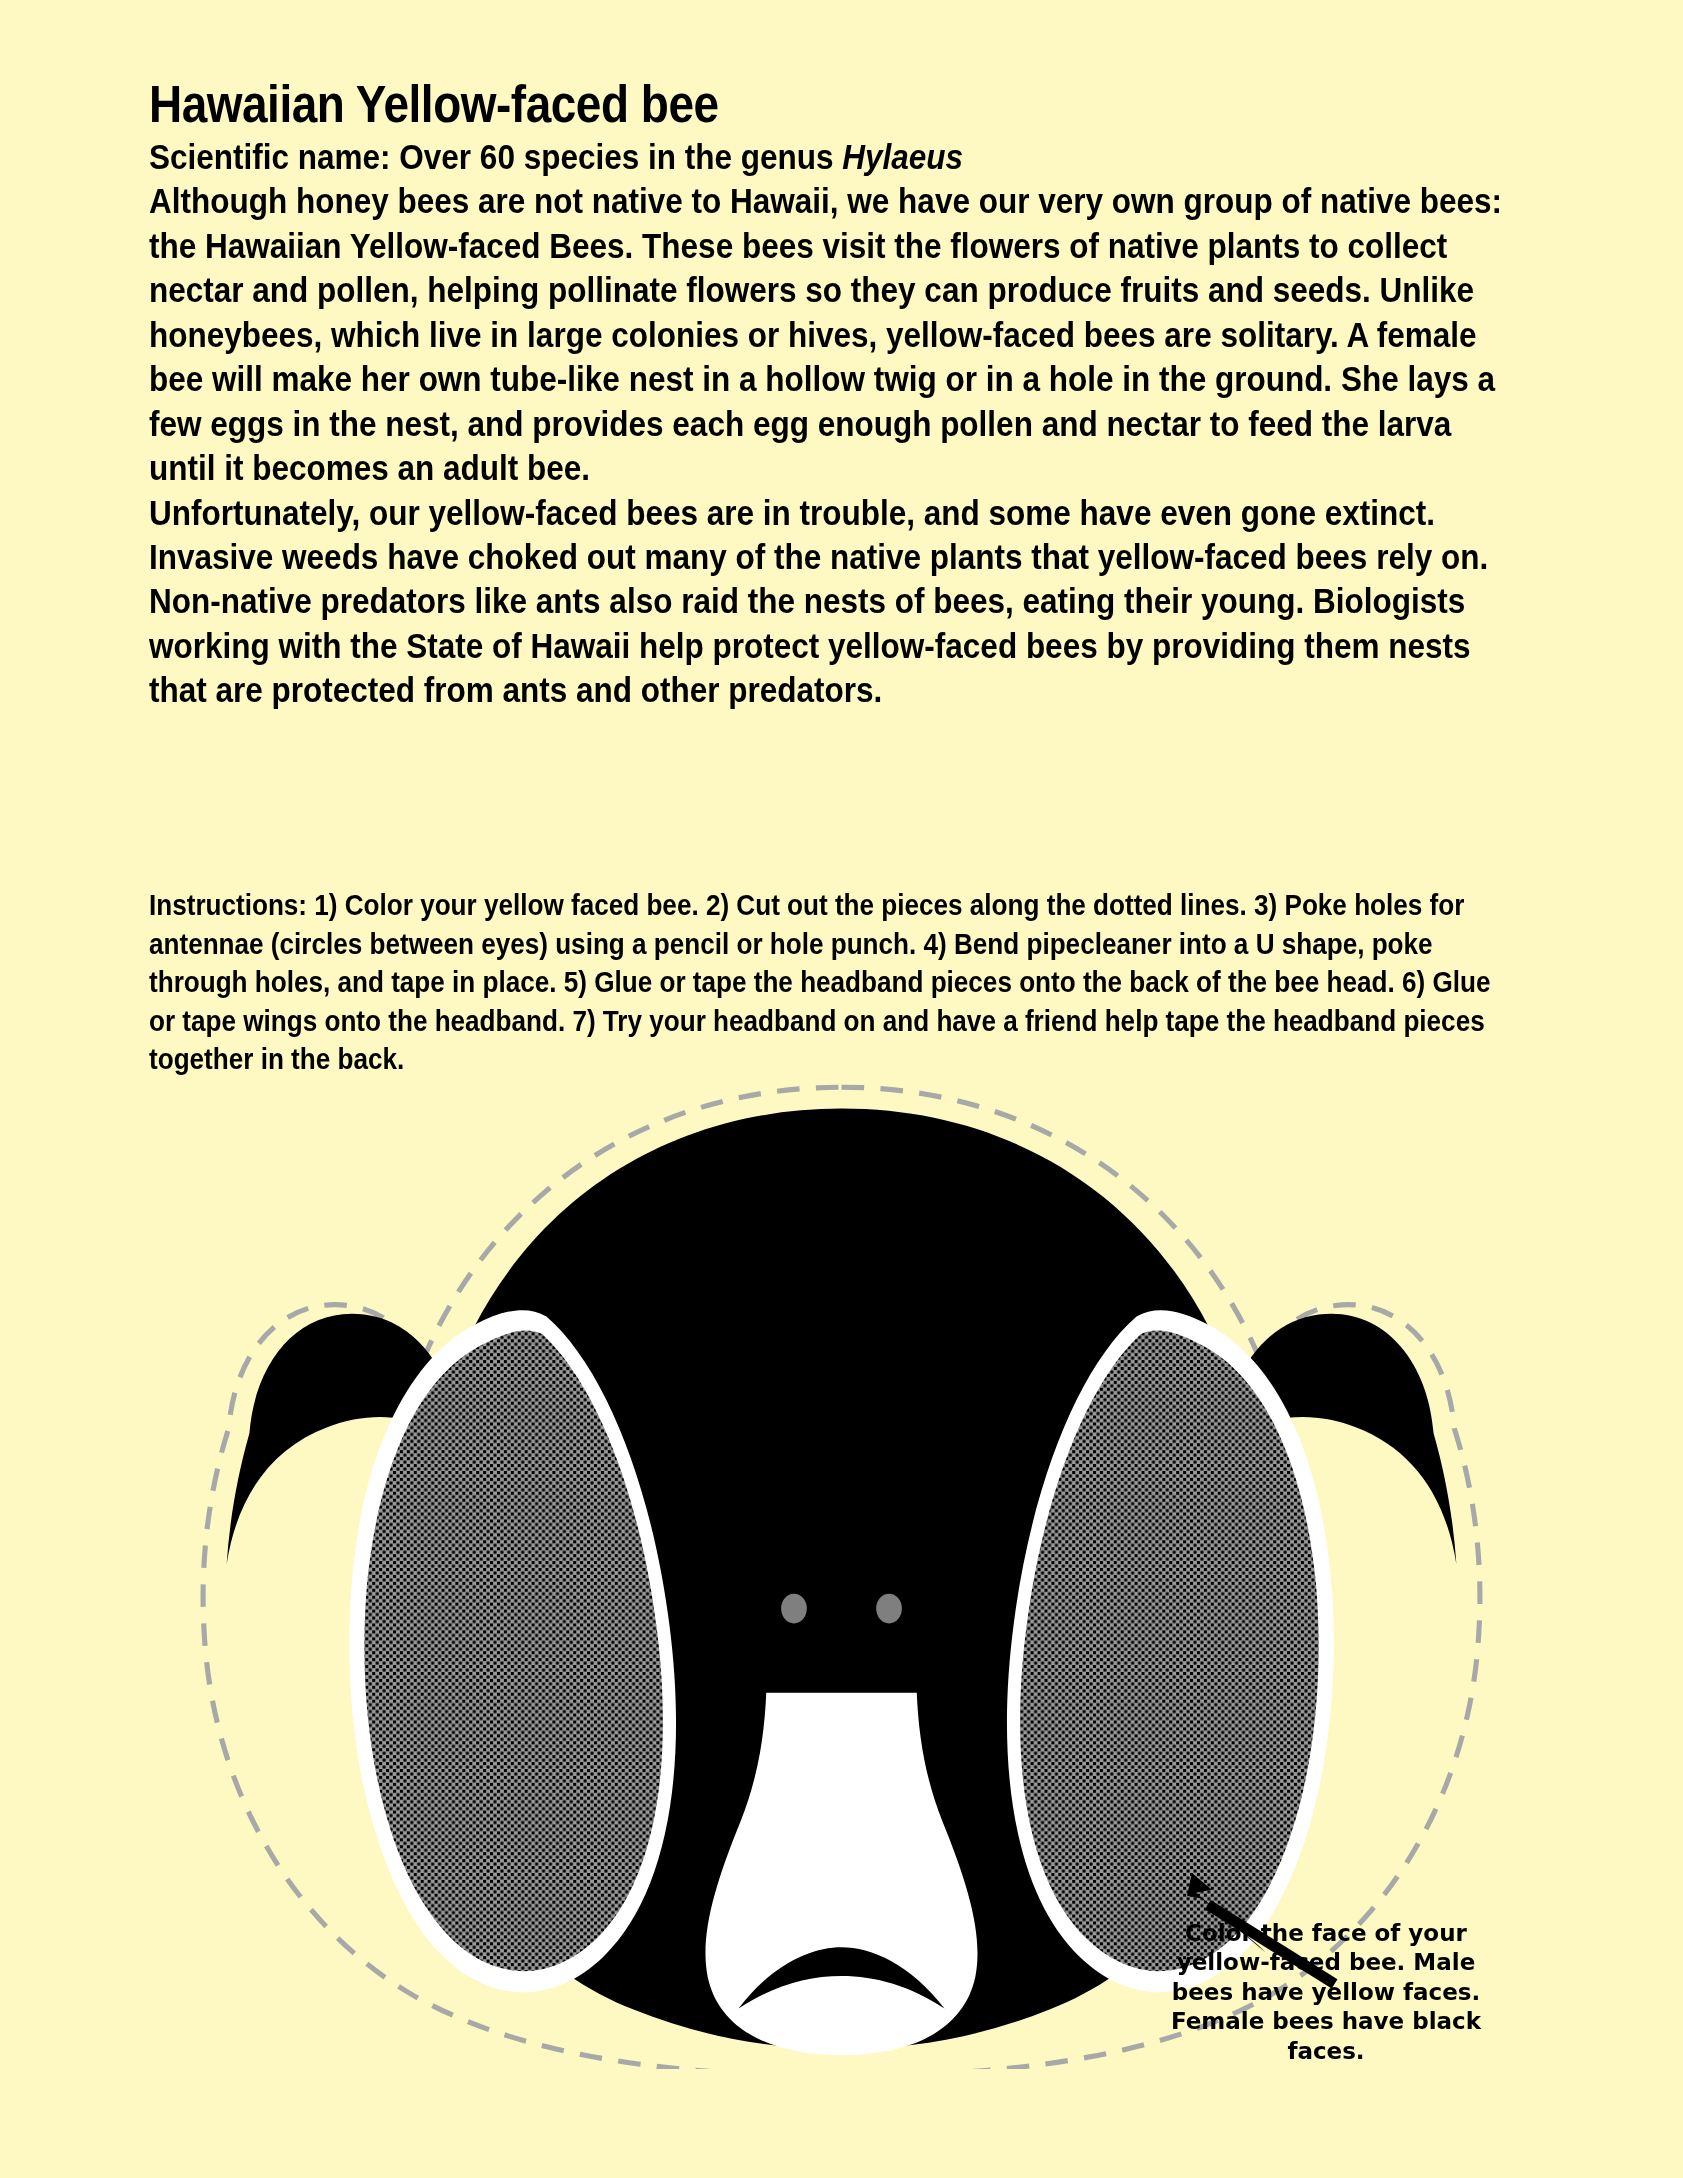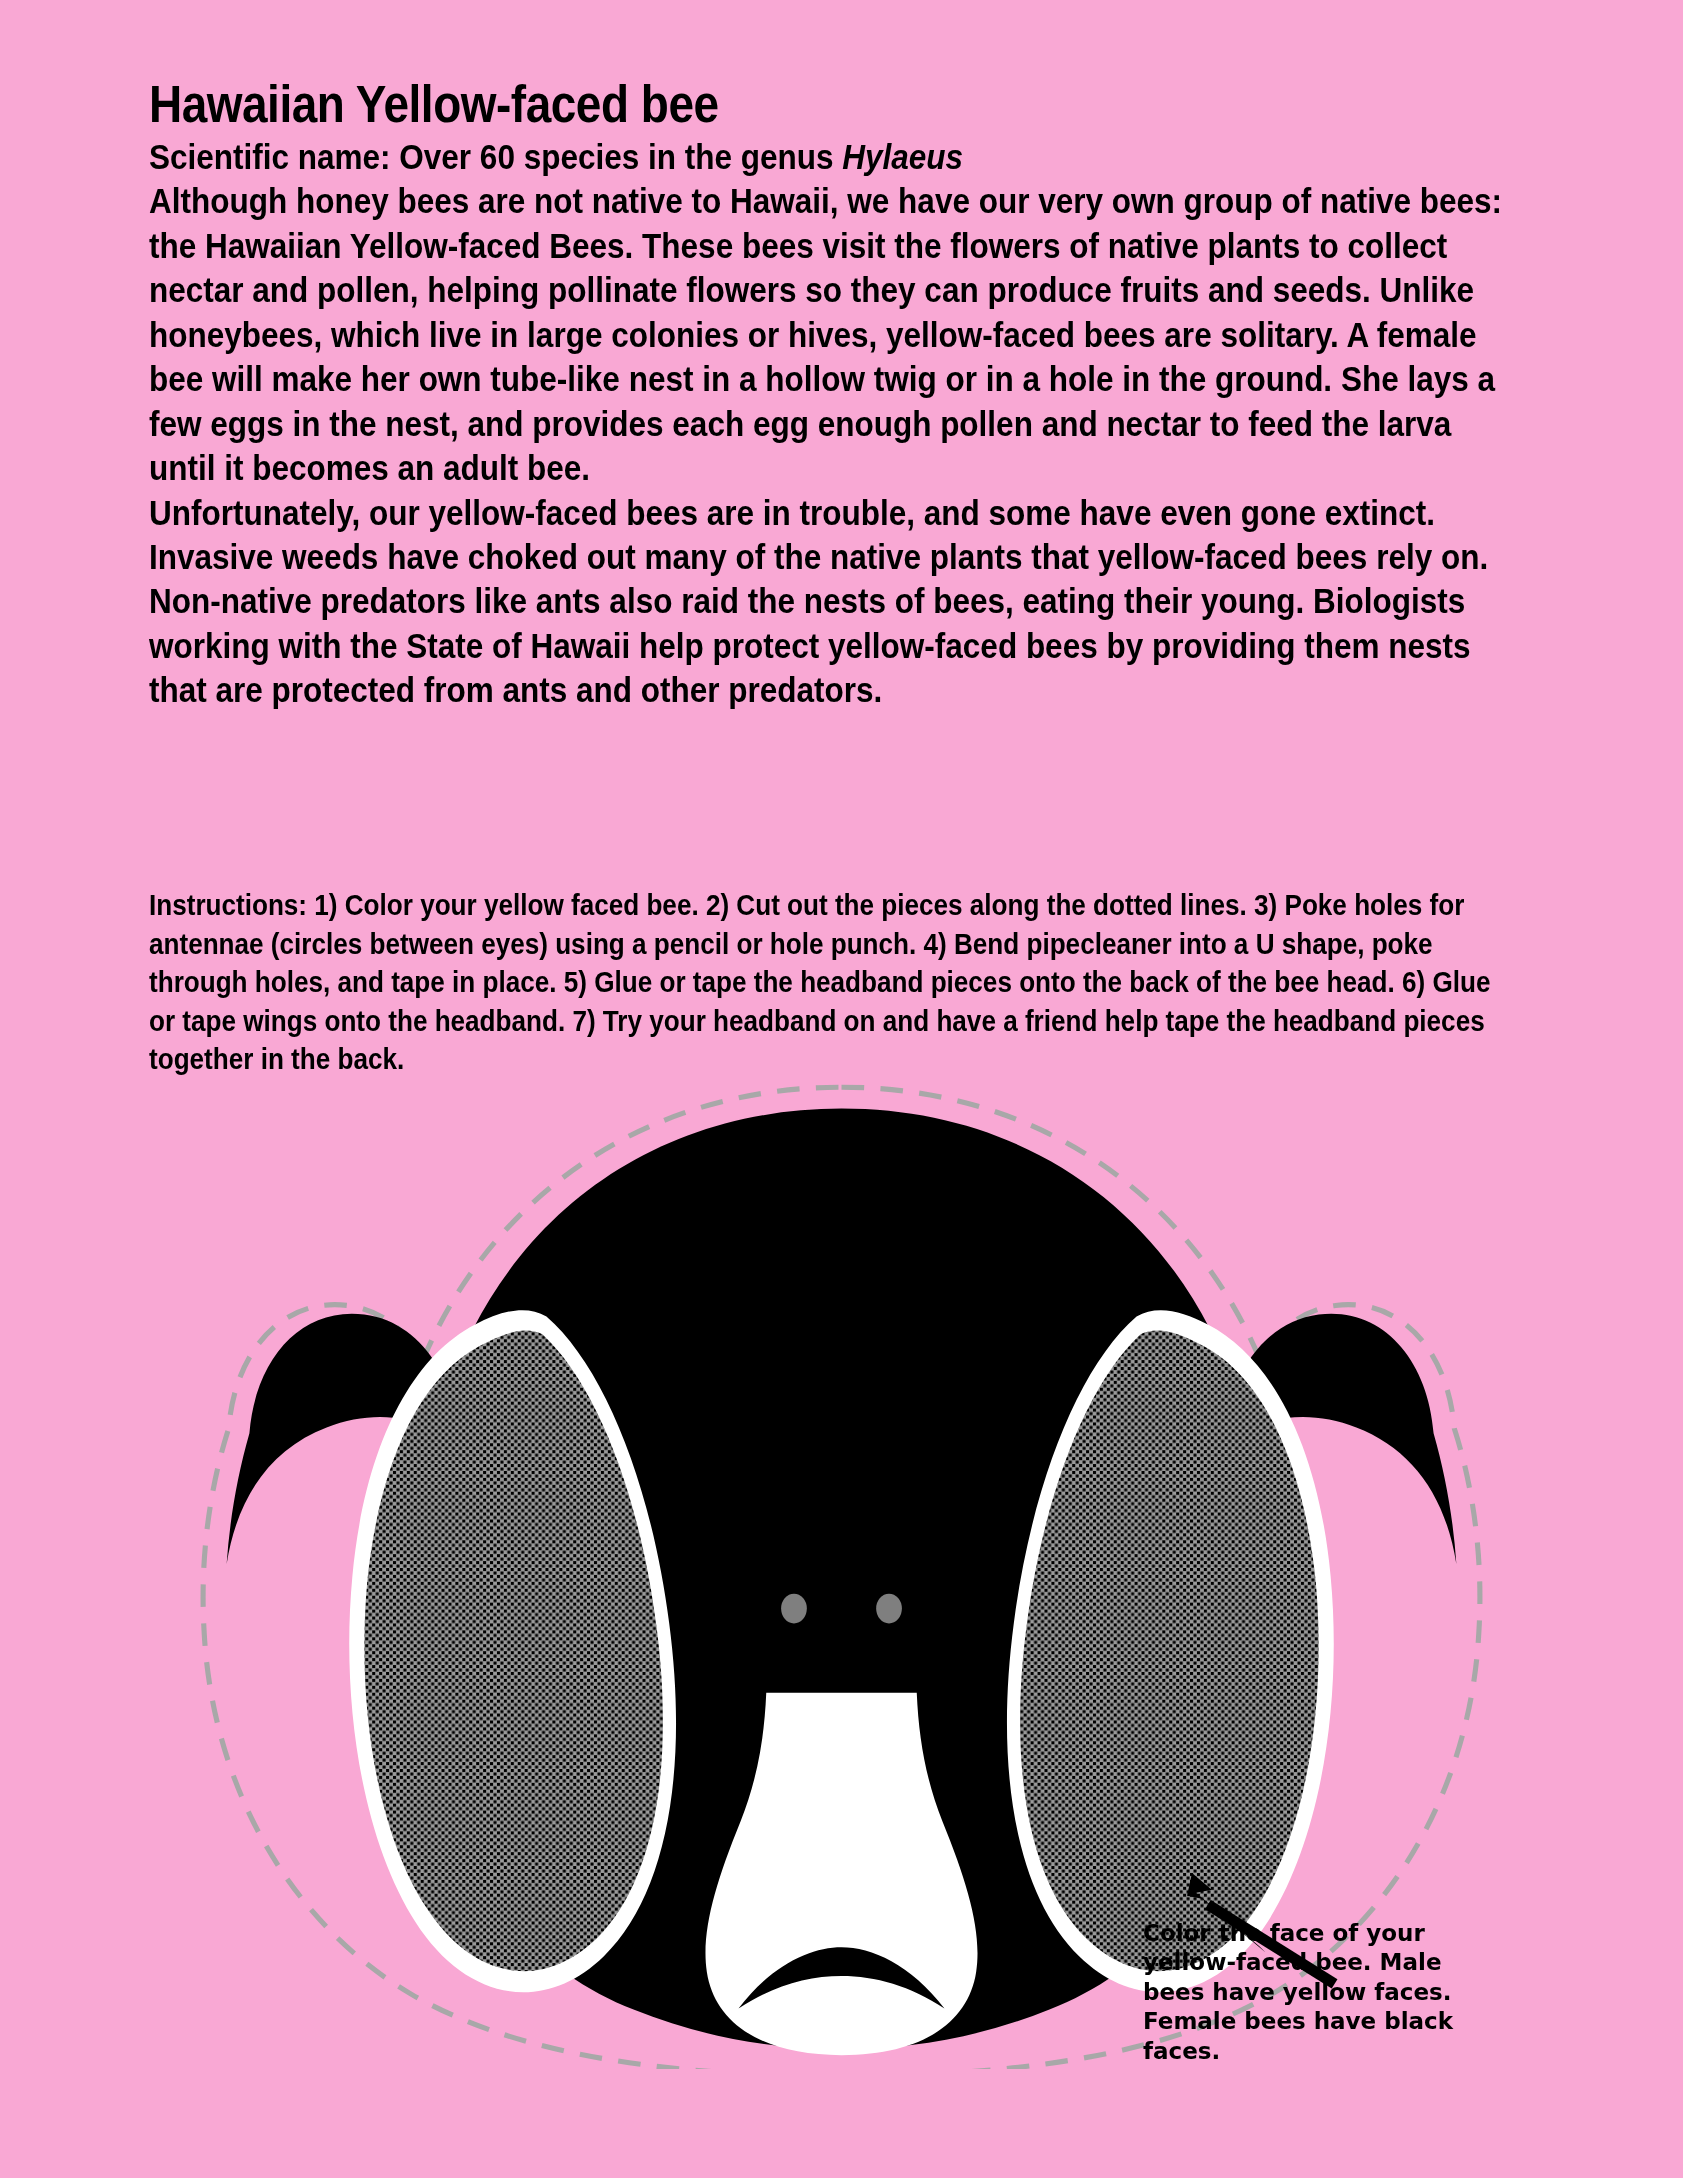--- a/index.html
+++ b/index.html
@@ -14,21 +14,21 @@
     font-family: "Liberation Sans", sans-serif;
     color: #000000;
     overflow: hidden;
   }
 
   #page {
     position: absolute;
     left: 0; top: 0;
     width: 1683px;
     height: 2178px;
-    background: #f9a8d4;
+    background: #fef9c3;
   }
 
   
   .text-col {
     position: absolute;
     left: 149px;
     top: 79px;
     width: 1371px;
   }
 
@@ -86,20 +86,21 @@
 
   
   .caption {
     position: absolute;
     left: 1143px;
     top: 1919px;
     width: 366px;
     font-size: 23px;
     font-weight: bold;
     line-height: 1.28;
+    text-align: center;
     font-family: "DejaVu Sans", sans-serif;
   }
   .caption p { margin: 0; }
 </style>
 </head>
 <body>
 
 <div id="page">
 
   <div class="text-col">

